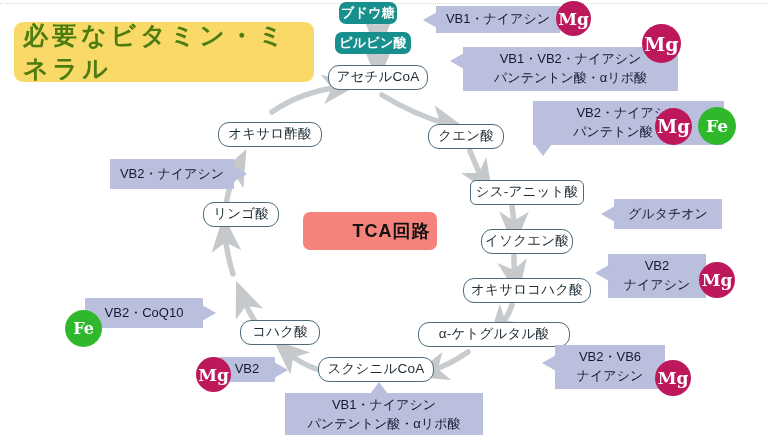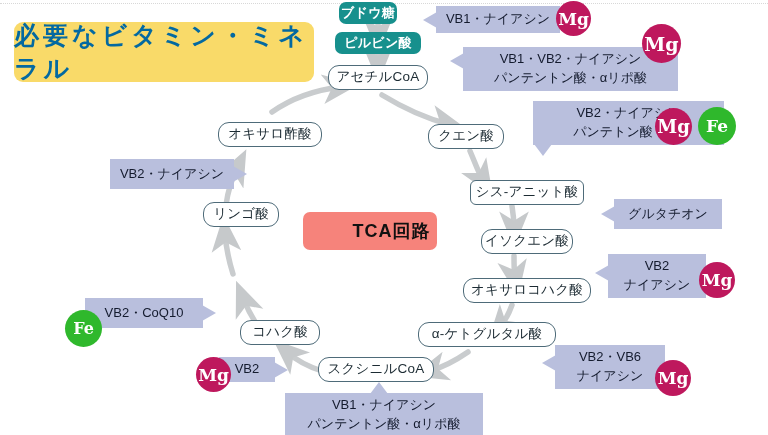--- a/index.html
+++ b/index.html
@@ -50,25 +50,26 @@
     white-space:nowrap;
     height:22px;
     padding:0 9px;
     letter-spacing:.3px;
   }
 
   
   .title-plate{
     background:#f9da69;
     border-radius:9px;
-    color:#0369a1;
+    color:#4d7c0f;
     font-size:25px;
     font-weight:700;
     letter-spacing:4px;
     font-family:"DejaVu Sans",sans-serif;
+    padding-left:9px;
   }
 
   
   .tca{
     background:#f6837b;
     border-radius:7px;
     color:#111111;
     font-size:18px;
     font-weight:700;
     letter-spacing:1px;
@@ -146,33 +147,33 @@
 
       <path d="M226,205 C228,190 232,178 238,166"></path>
 
       <path d="M272,112 C292,98 316,90 340,87"></path>
     </g>
   </svg>
 
   <div class="node title-plate" style="left:14px;top:22px;width:300px;height:60px;">必要なビタミン・ミネラル</div>
 
   <div class="node teal" style="left:339px;top:2px;width:58px;">ブドウ糖</div>
-  <div class="node teal" style="left:335px;top:32px;width:86px;">ピルビン酸</div>
+  <div class="node teal" style="left:335px;top:32px;width:76px;">ピルビン酸</div>
 
   <div class="node metab" style="left:328px;top:65px;width:100px;">アセチルCoA</div>
 
   <div class="node metab" style="left:428px;top:124px;width:76px;">クエン酸</div>
 
   <div class="node metab" style="left:470px;top:180px;width:114px;border-radius:6px;">シス-アニット酸</div>
 
   <div class="node metab" style="left:481px;top:229px;width:92px;">イソクエン酸</div>
 
   <div class="node metab" style="left:463px;top:278px;width:128px;">オキサロコハク酸</div>
 
-  <div class="node metab" style="left:418px;top:322px;width:138px;">α-ケトグルタル酸</div>
+  <div class="node metab" style="left:418px;top:322px;width:152px;">α-ケトグルタル酸</div>
 
   <div class="node metab" style="left:318px;top:357px;width:116px;">スクシニルCoA</div>
 
   <div class="node metab" style="left:240px;top:320px;width:80px;">コハク酸</div>
 
 
   <div class="node metab" style="left:203px;top:202px;width:76px;">リンゴ酸</div>
 
   <div class="node metab" style="left:218px;top:122px;width:104px;">オキサロ酢酸</div>
 

